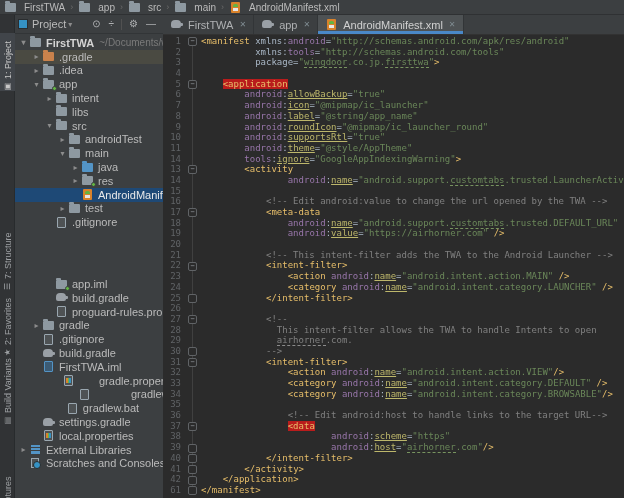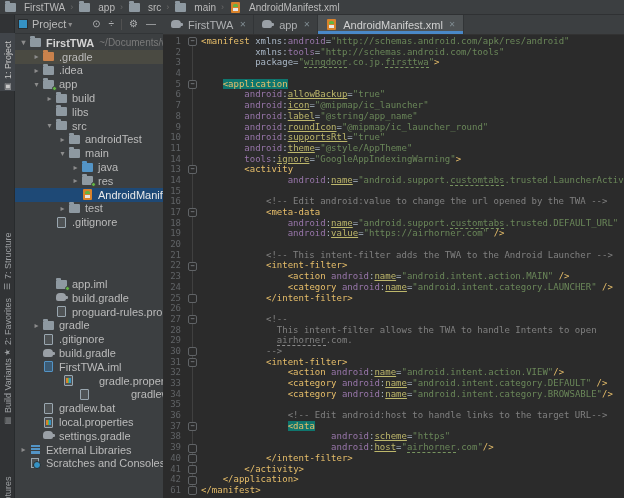--- a/index.html
+++ b/index.html
@@ -105,21 +105,21 @@
   #code { position:absolute; left:38px; top:1px; right:0; white-space:pre; color:#A9B7C6; }
   .cl { height:10.7px; }
   .seg-t  { color:#E8BF6A; }
   .seg-a  { color:#BDB76B;text-decoration:underline; }
   .seg-n  { color:#9876AA; }
   .seg-p  { color:#A9B7C6; }
   .seg-s  { color:#6A8759; }
   .seg-su { color:#6A8759; border-bottom:1px dashed #77935F; }
   .seg-c  { color:#808080; }
   .seg-cu { color:#808080; border-bottom:1px dashed #8A8A8A; }
-  .seg-th { color:#E8BF6A; background:#0f766e; }
+  .seg-th { color:#E8BF6A; background:#b91c1c; }
 </style>
 </head>
 <body>
 
 <div id="app" data-name="android-studio-window">
 
   <div id="breadcrumbs" data-name="breadcrumb">
       <span class="bc-item" data-name="breadcrumb-item">
         <span class="ticon" data-name="folder-icon">
           <span class="i-folder"></span>
@@ -221,21 +221,21 @@
             <span class="i-folder"></span>
             <span class="i-dot"></span>
           </span>
           <span data-name="tree-item-label">app</span>
         </div>
         <div class="trow" data-name="tree-item-build" style="padding-left: 29px;">
           <span class="tarrow" data-name="chevron-collapsed-icon">▸</span>
           <span class="ticon" data-name="folder-icon">
             <span class="i-folder"></span>
           </span>
-          <span data-name="tree-item-label">build</span>
+          <span data-name="tree-item-label">intent</span>
         </div>
         <div class="trow" data-name="tree-item-libs" style="padding-left: 29px;">
           <span class="tarrow" data-name="tree-indent"></span>
           <span class="ticon" data-name="folder-icon">
             <span class="i-folder"></span>
           </span>
           <span data-name="tree-item-label">libs</span>
         </div>
         <div class="trow" data-name="tree-item-src" style="padding-left: 29px;">
           <span class="tarrow" data-name="chevron-expanded-icon">▾</span>
@@ -352,41 +352,41 @@
           </span>
           <span data-name="tree-item-label">gradle.properties</span>
         </div>
         <div class="trow" data-name="tree-item-gradlew" style="padding-left: 16px; gap: 36px;">
           <span class="tarrow" data-name="tree-indent"></span>
           <span class="ticon" data-name="file-icon">
             <span class="i-file"></span>
           </span>
           <span data-name="tree-item-label">gradlew</span>
         </div>
-        <div class="trow" data-name="tree-item-gradlew-bat" style="padding-left: 16px;">
+        <div class="trow" data-name="tree-item-gradlew-bat" style="padding-left: 16px; justify-content: center;">
           <span class="tarrow" data-name="tree-indent"></span>
           <span class="ticon" data-name="file-icon">
             <span class="i-file"></span>
           </span>
           <span data-name="tree-item-label">gradlew.bat</span>
-        </div>
-        <div class="trow" data-name="tree-item-local-properties" style="padding-left: 16px;">
-          <span class="tarrow" data-name="tree-indent"></span>
-          <span class="ticon" data-name="properties-file-icon">
-            <span class="i-file"></span>
-            <span class="i-bars"></span>
-          </span>
-          <span data-name="tree-item-label">local.properties</span>
         </div>
         <div class="trow" data-name="tree-item-settings-gradle" style="padding-left: 16px;">
           <span class="tarrow" data-name="tree-indent"></span>
           <span class="ticon" data-name="gradle-icon">
             <span class="i-gradle"></span>
           </span>
           <span data-name="tree-item-label">settings.gradle</span>
+        </div>
+        <div class="trow" data-name="tree-item-local-properties" style="padding-left: 16px;">
+          <span class="tarrow" data-name="tree-indent"></span>
+          <span class="ticon" data-name="properties-file-icon">
+            <span class="i-file"></span>
+            <span class="i-bars"></span>
+          </span>
+          <span data-name="tree-item-label">local.properties</span>
         </div>
         <div class="trow" data-name="tree-item-external-libraries" style="padding-left: 3px;">
           <span class="tarrow" data-name="chevron-collapsed-icon">▸</span>
           <span class="ticon" data-name="libraries-icon">
             <span class="i-libs"></span>
           </span>
           <span data-name="tree-item-label">External Libraries</span>
         </div>
         <div class="trow" data-name="tree-item-scratches-and-consoles" style="padding-left: 3px;">
           <span class="tarrow" data-name="tree-indent"></span>

